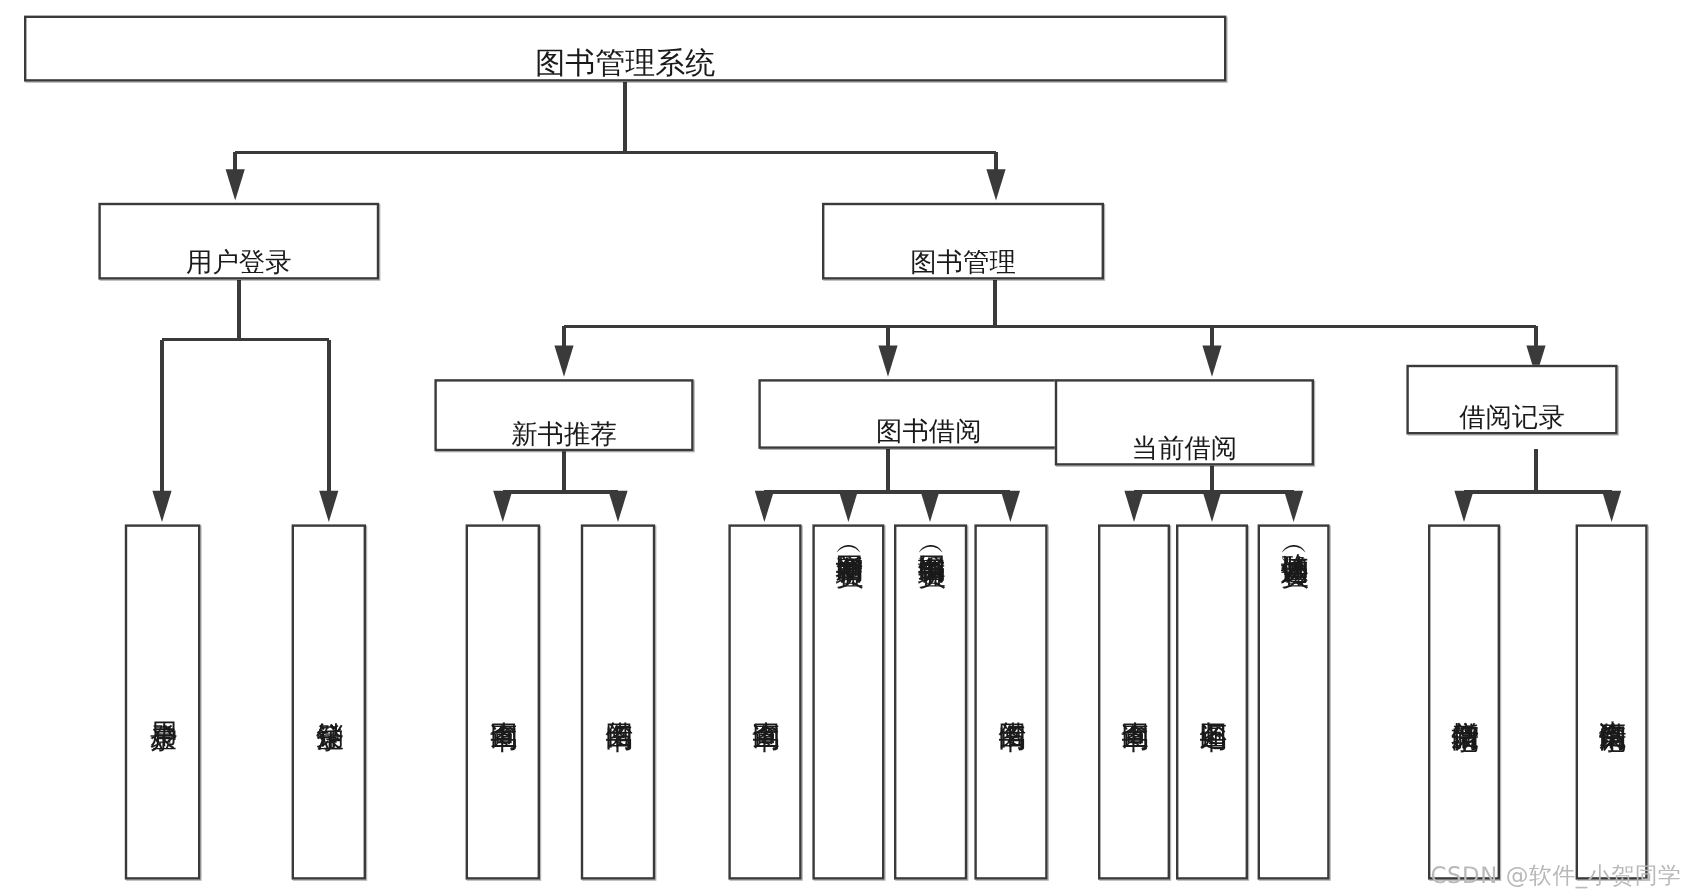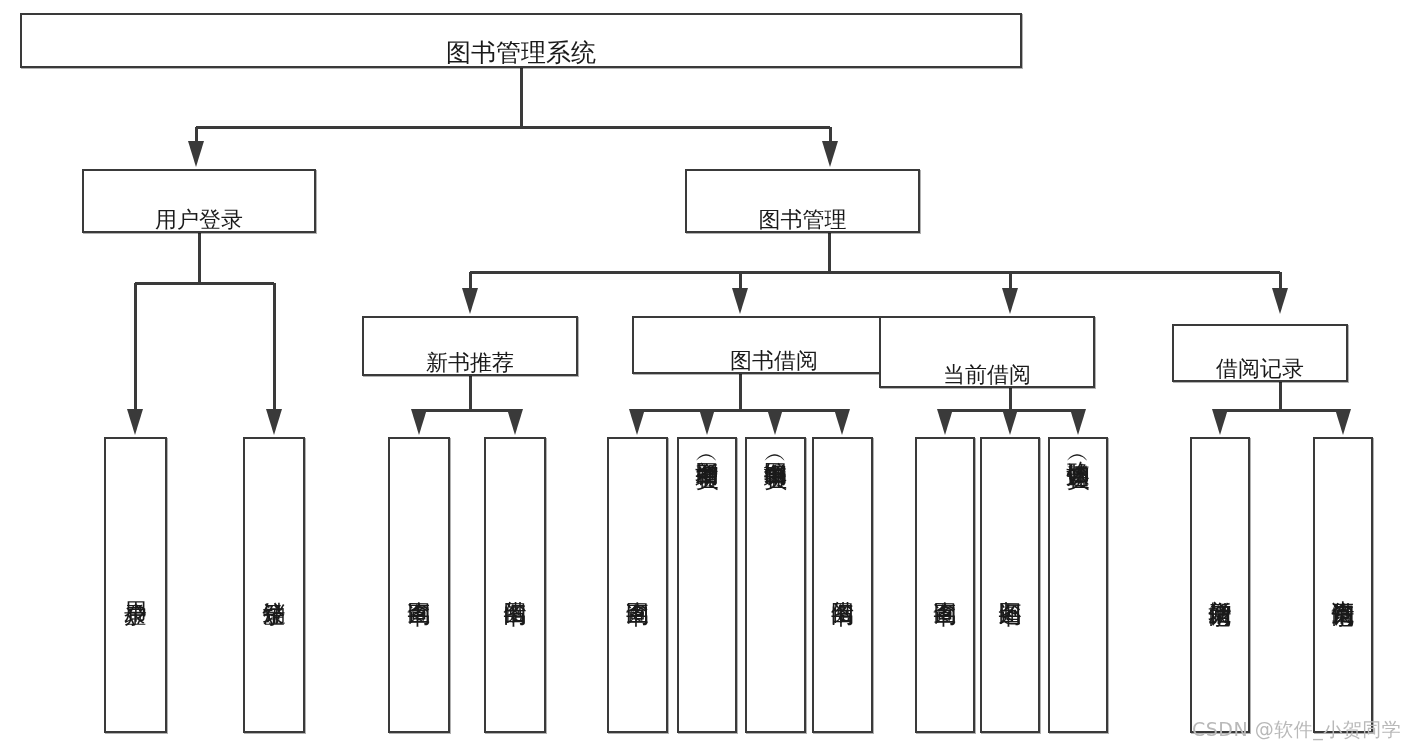--- a/index.html
+++ b/index.html
@@ -147,21 +147,21 @@
       </div>
       <div class="node level-2 node-horizontal" style="left: 362px; top: 316px; width: 216px; height: 60px;">
         <span class="node-label">新书推荐</span>
       </div>
       <div class="node level-2 node-horizontal" style="left: 632px; top: 316px; width: 252px; height: 58px; padding-left: 32px;">
         <span class="node-label">图书借阅</span>
       </div>
       <div class="node level-2 node-horizontal" style="left: 879px; top: 316px; width: 216px; height: 72px;">
         <span class="node-label">当前借阅</span>
       </div>
-      <div class="node level-2 node-horizontal" style="left: 1172px; top: 324px; width: 176px; height: 58px;">
+      <div class="node level-2 node-horizontal" style="left: 1172px; top: 304px; width: 176px; height: 58px;">
         <span class="node-label">借阅记录</span>
       </div>
       <div class="node level-3 node-vertical v-mid" style="left: 104px; top: 437px; width: 63px; height: 296px;">
         <span class="node-label">用户登录</span>
       </div>
       <div class="node level-3 node-vertical v-mid" style="left: 243px; top: 437px; width: 62px; height: 296px;">
         <span class="node-label">注销登录</span>
       </div>
       <div class="node level-3 node-vertical v-mid" style="left: 388px; top: 437px; width: 62px; height: 296px;">
         <span class="node-label">查询图书</span>

